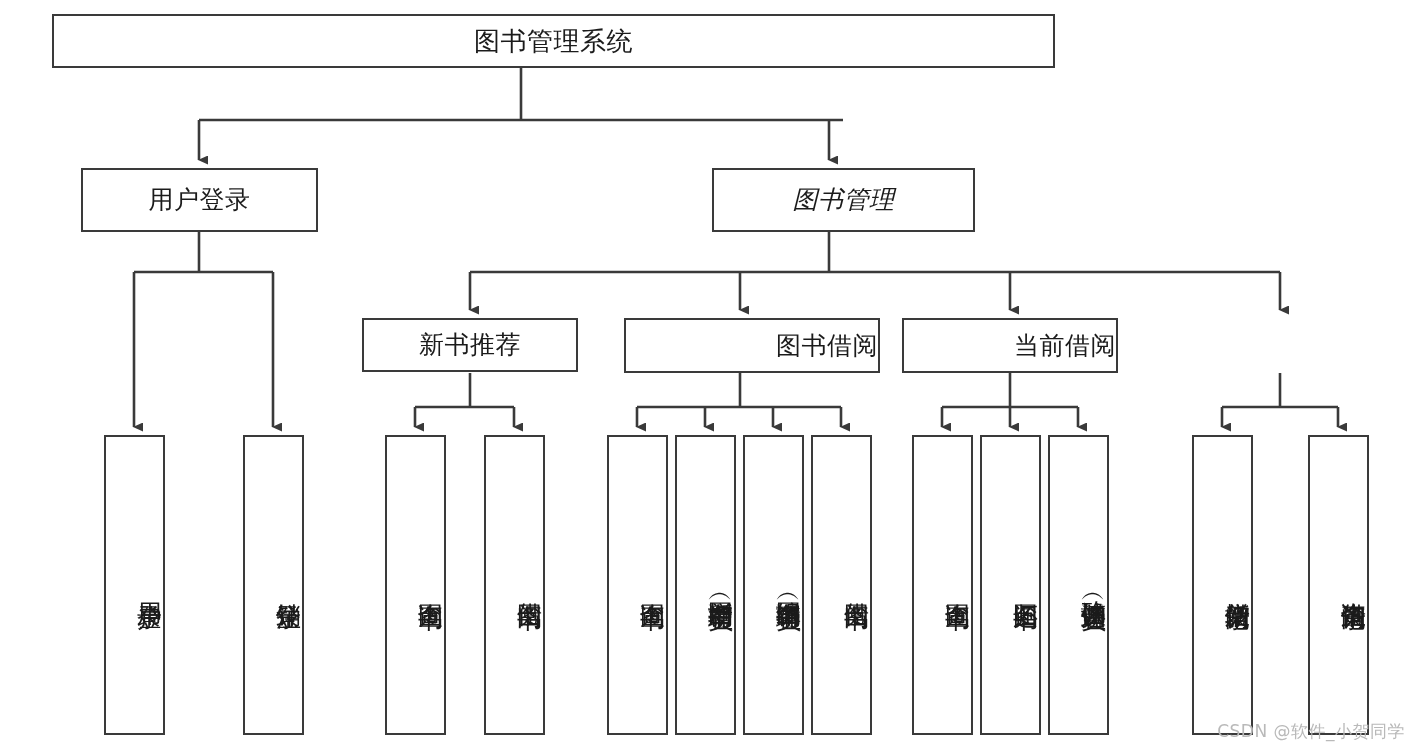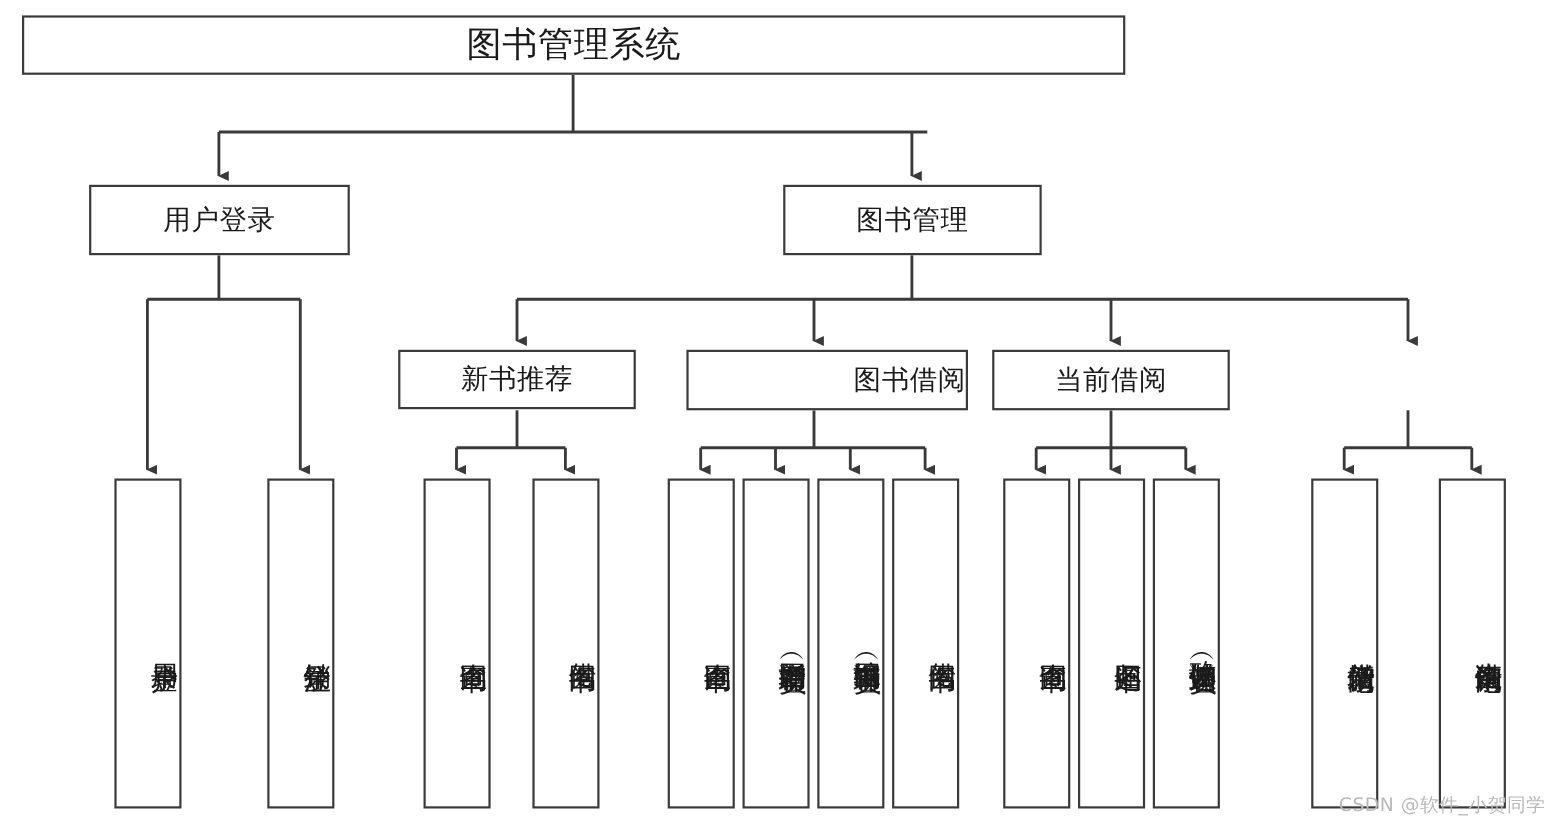--- a/index.html
+++ b/index.html
@@ -34,21 +34,22 @@
     align-items: center;
     justify-content: center;
     color: #1b1b1b;
   }
   .node-h {
     font-size: 25px;
     letter-spacing: 0.5px;
     line-height: 1.1;
   }
   .node-root {
-    font-size: 32px;
+    font-size: 26px;
+    margin-left: 32px;
   }
   .node-v {
     font-size: 25px;
     line-height: 1.12;
     letter-spacing: 1px;
     writing-mode: vertical-rl;
     text-orientation: upright;
     padding: 6px 0;
     align-items: flex-start;
     justify-content: center;
@@ -125,31 +126,31 @@
     </g>
   </svg>
 
   <div class="node node-h node-root" style="left:20px; top:14px; width:1003px; height:54px;">
     <span>图书管理系统</span>
   </div>
 
   <div class="node node-h" style="left:81px; top:168px; width:237px; height:64px;">
     <span>用户登录</span>
   </div>
-  <div class="node node-h" style="left:712px; top:168px; width:235px; height:64px;">
+  <div class="node node-h" style="left:712px; top:168px; width:263px; height:64px;font-style:italic;">
     <span>图书管理</span>
   </div>
 
   <div class="node node-h" style="left:362px; top:318px; width:216px; height:54px;">
     <span>新书推荐</span>
   </div>
   <div class="node node-h" style="left:624px; top:318px; width:256px; height:55px;justify-content:flex-end;">
     <span>图书借阅</span>
   </div>
-  <div class="node node-h" style="left:902px; top:318px; width:216px; height:55px;">
+  <div class="node node-h" style="left:902px; top:318px; width:216px; height:55px;justify-content:flex-end;">
     <span>当前借阅</span>
   </div>
 
   <div class="node node-v" style="left:104px; top:435px; width:61px; height:300px;">
     <span class="vlabel">用户登录</span>
   </div>
   <div class="node node-v" style="left:243px; top:435px; width:61px; height:300px;">
     <span class="vlabel">注销登录</span>
   </div>
 

